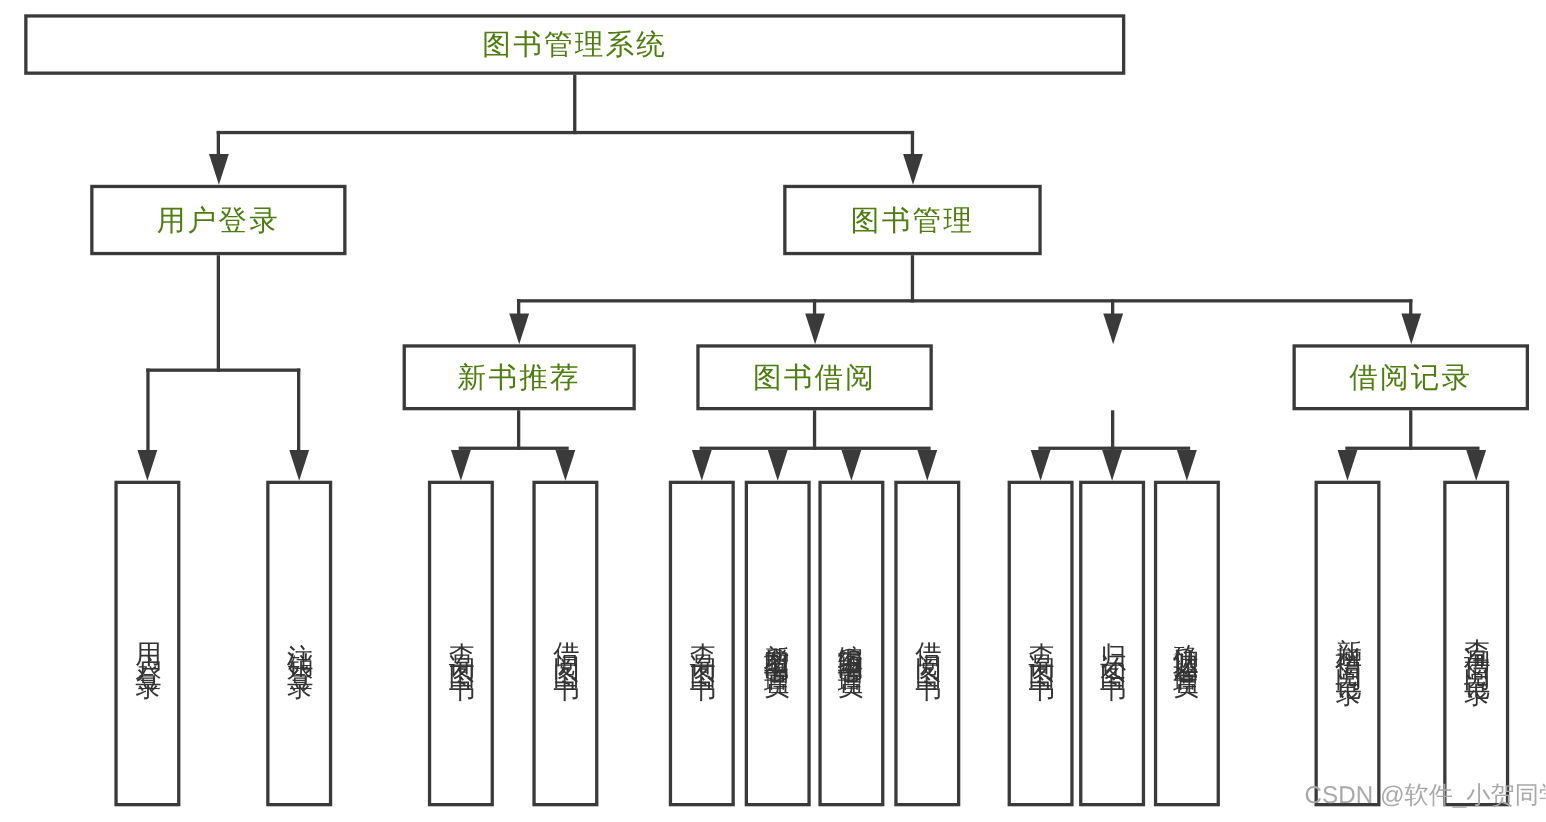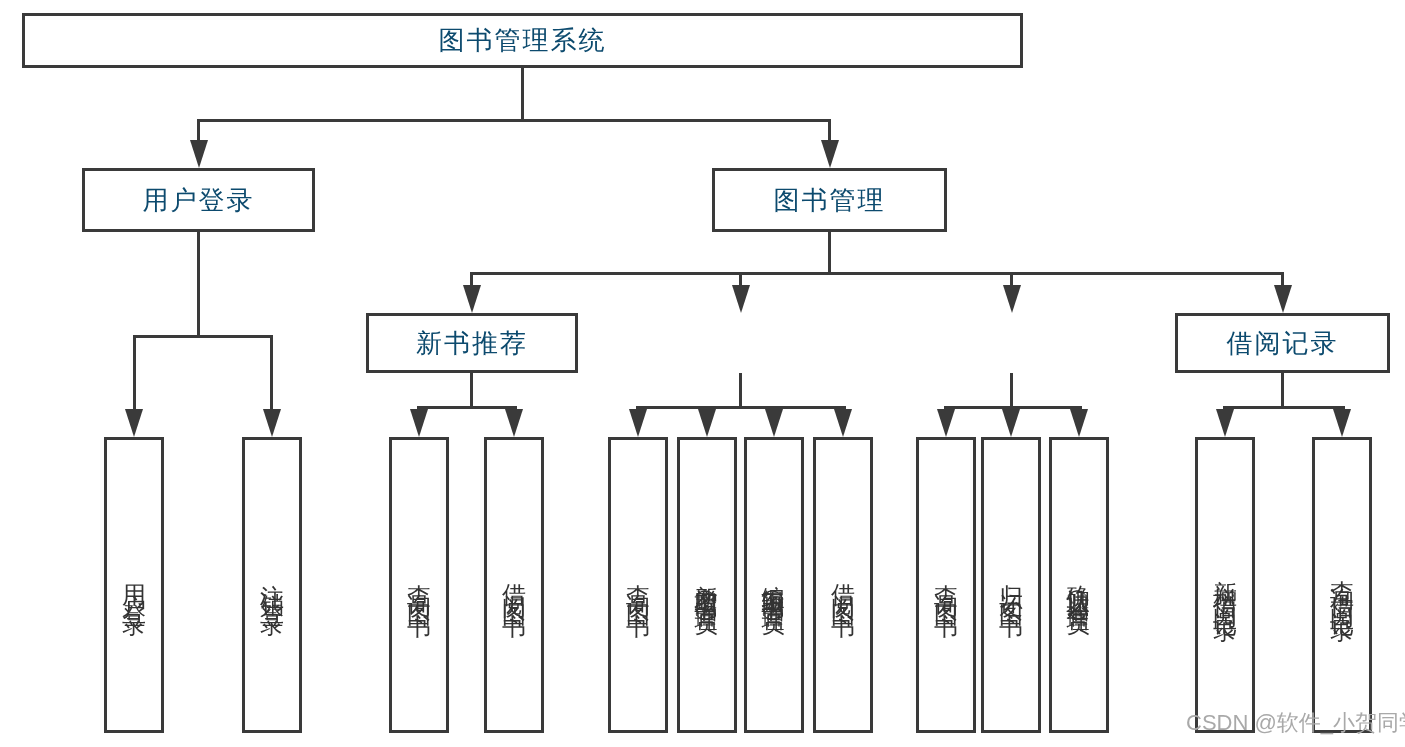--- a/index.html
+++ b/index.html
@@ -3,21 +3,21 @@
 <meta charset="utf-8">
 <style>
   html,body{margin:0;padding:0;background:#ffffff;}
   body{width:1405px;height:747px;overflow:hidden;
        font-family:"Liberation Sans","DejaVu Sans",sans-serif;}
   .stage{position:relative;width:1405px;height:747px;background:#ffffff;}
 
   
   .node{position:absolute;box-sizing:border-box;border:3px solid #3a3a3a;background:#fff;
         display:flex;align-items:center;justify-content:center;
-        color:#0c4a6e;font-size:26px;letter-spacing:2px;white-space:nowrap;}
+        color:#4d7c0f;font-size:26px;letter-spacing:2px;white-space:nowrap;}
   .leaf{position:absolute;box-sizing:border-box;border:3px solid #3a3a3a;background:#fff;
         display:flex;align-items:center;justify-content:center;color:#333333;}
   .vt{writing-mode:vertical-rl;font-size:24px;letter-spacing:10px;color:#333333;}
   .vt-med{letter-spacing:8px;}
   .vt-long{letter-spacing:4px;font-size:23px;}
 
   
   .hline{position:absolute;height:3px;background:#3a3a3a;}
   .vline{position:absolute;width:3px;background:#3a3a3a;}
   .arrow{position:absolute;width:0;height:0;
@@ -41,20 +41,23 @@
   </div>
 
   <div class="node" style="left:366px;top:313px;width:212px;height:60px;">
     <span>新书推荐</span>
   </div>
 
   <div class="node" style="left:712px;top:168px;width:235px;height:64px;">
     <span>图书管理</span>
   </div>
 
+  <div class="node" style="left:633px;top:313px;width:215px;height:60px;">
+    <span>图书借阅</span>
+  </div>
 
 
   <div class="node" style="left:1175px;top:313px;width:215px;height:60px;">
     <span>借阅记录</span>
   </div>
 
   <div class="leaf" style="left:104px;top:437px;width:60px;height:296px;">
     <span class="vt">用户登录</span>
   </div>
   <div class="leaf" style="left:242px;top:437px;width:60px;height:296px;">

